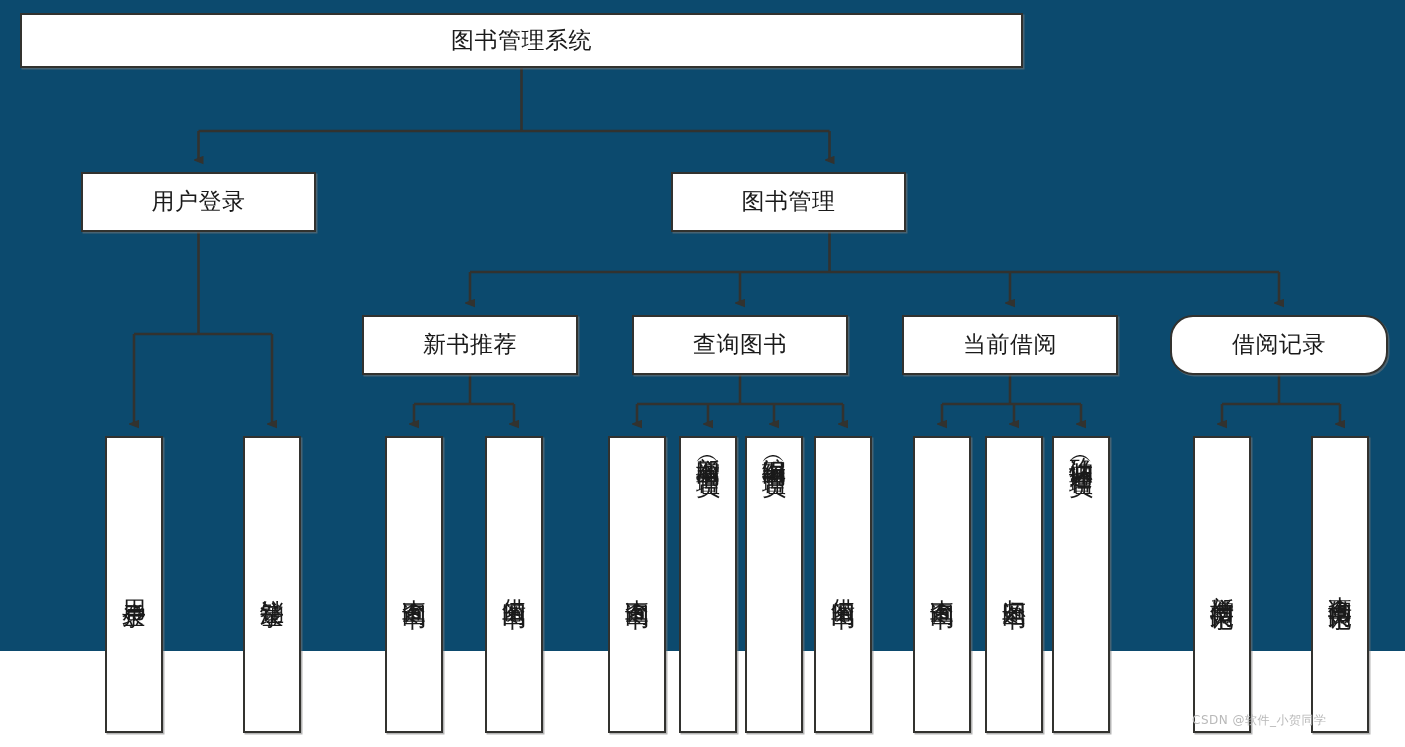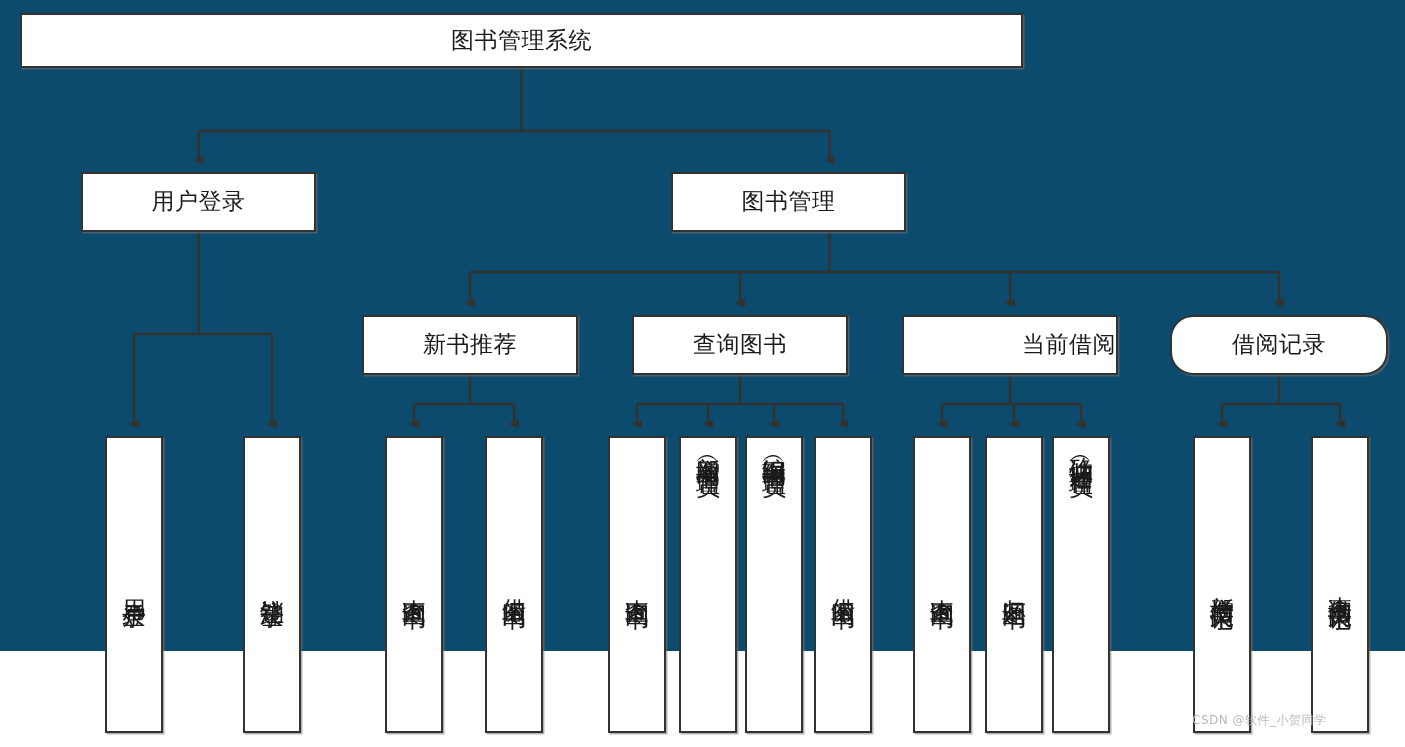--- a/index.html
+++ b/index.html
@@ -142,21 +142,21 @@
   </div>
 
   <div class="node horizontal" style="left:362px; top:315px; width:216px; height:60px;">
     <span class="node-label">新书推荐</span>
   </div>
 
   <div class="node horizontal" style="left:632px; top:315px; width:216px; height:60px;">
     <span class="node-label">查询图书</span>
   </div>
 
-  <div class="node horizontal" style="left:902px; top:315px; width:216px; height:60px;justify-content:flex-end;">
+  <div class="node horizontal" style="left:902px; top:315px; width:216px; height:60px;">
     <span class="node-label">当前借阅</span>
   </div>
 
   <div class="node horizontal" style="left:1170px; top:315px; width:218px; height:60px;border-radius:23px;">
     <span class="node-label">借阅记录</span>
   </div>
 
   <div class="node vertical centered" style="left:105px; top:436px; width:58px; height:297px;">
     <span class="node-label">用户登录</span>
   </div>

